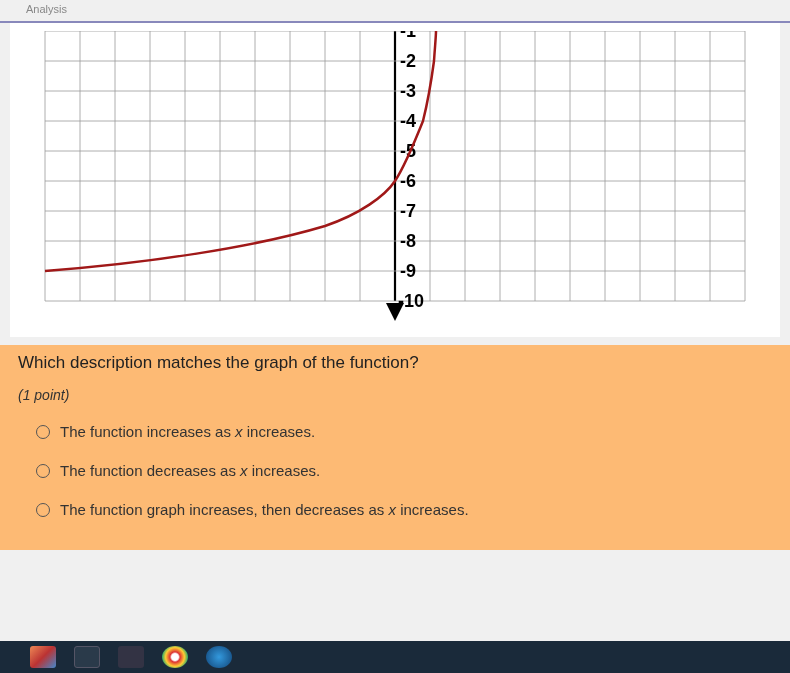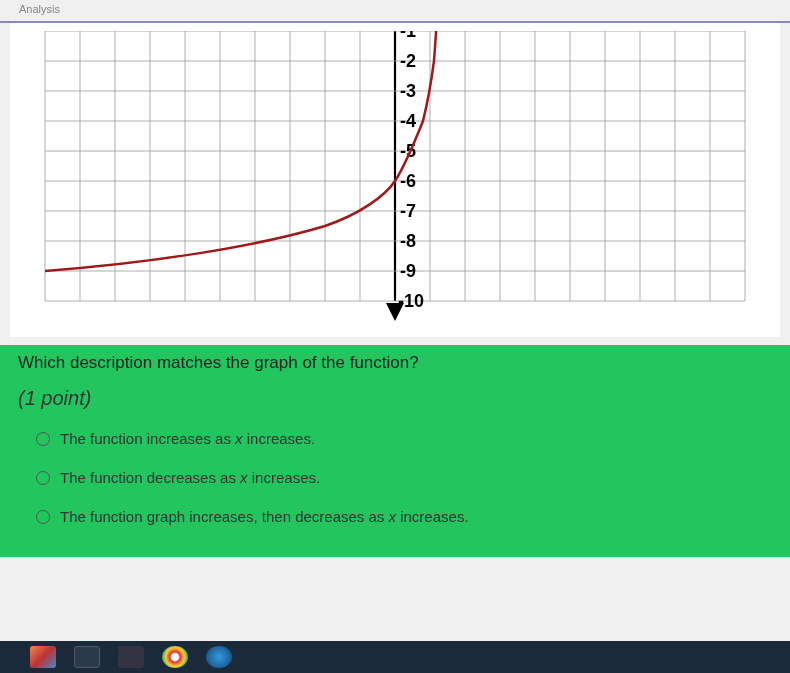--- a/index.html
+++ b/index.html
@@ -5,21 +5,21 @@
     * { margin: 0; padding: 0; box-sizing: border-box; }
     body {
       font-family: Arial, sans-serif;
       background: #f0f0f0;
       width: 790px;
       height: 673px;
       overflow: hidden;
       position: relative;
     }
     .header {
-      padding: 2px 10px 6px 19px;
+      padding: 2px 10px 6px 26px;
       color: #555;
       font-size: 13px;
       display: flex;
       gap: 60px;
       border-bottom: 2px solid #88b;
       flex-direction: column;
     }
     .header-left { color: #888; font-size: 11px; padding-top: 1px;}
     .graph-container {
       background: #fff;
@@ -27,30 +27,30 @@
       padding: 8px 20px 12px 20px;
       position: relative;
     }
     .graph {
       width: 730px;
       height: 290px;
       position: relative;
     }
     .question-area {
       padding: 8px 18px 10px 18px;
-      background: #22c55e;
+      background: #fdba74;
     }
     .question-text {
       font-size: 17px;
       color: #222;
       margin-bottom: 14px;
     }
     .points {
       font-style: italic;
-      font-size: 20px;
+      font-size: 14px;
       color: #333;
       margin-bottom: 20px;
     }
     .option {
       display: flex;
       align-items: center;
       gap: 10px;
       margin-bottom: 22px;
       padding-left: 18px;
     }

